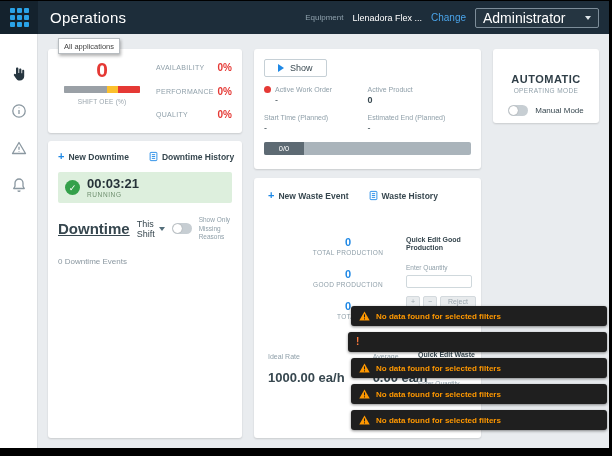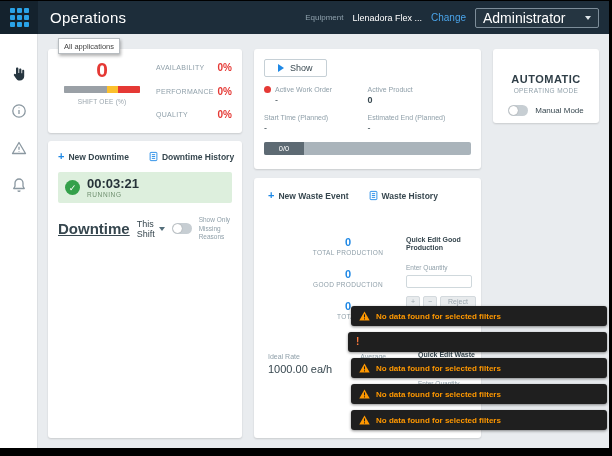--- a/index.html
+++ b/index.html
@@ -95,21 +95,21 @@
   .stat-label { font-size:6.5px; color:#90a0aa; letter-spacing:.3px; margin-top:1px; }
   .quick-col { position:absolute; left:152px; top:58px; width:72px; }
   .quick-title { font-size:7px; font-weight:700; color:#37474f; line-height:1.2; }
   .enter-label { font-size:6.5px; color:#90a0aa; margin-top:11px; }
   .qty-input { margin-top:4px; width:66px; height:13px; border:1px solid #cfd8dc; border-radius:2px; background:#fff; display:block; }
   .btn-row { margin-top:8px; display:flex; gap:3px; }
   .mini-btn { min-width:14px; height:12px; background:#e8ebed; border:1px solid #d3d9dd; border-radius:2px; font-size:7px; color:#9aa5ad; display:flex; align-items:center; justify-content:center; cursor:default; }
   .reject-btn { padding:0 7px; }
   .rates { position:absolute; left:14px; top:175px; display:flex; gap:28px; }
   .rate-label { font-size:7px; color:#90a0aa; }
-  .rate-value { font-size:11px; color:#37474f; margin-top:3px; }
+  .rate-value { font-size:13px; color:#37474f; margin-top:10px;font-weight:bold; }
   .quick-waste { position:absolute; left:164px; top:173px; width:66px; }
   .quick-waste .enter-label { margin-top:21px; }
 
   
   .mode-card { height:74px; padding:24px 10px; text-align:center; }
   .mode-title { font-size:11px; font-weight:700; color:#2f3e47; letter-spacing:.5px; }
   .mode-sub { font-size:6.5px; color:#90a0aa; letter-spacing:.4px; margin-top:2px; }
   .mode-toggle-row { margin-top:11px; display:flex; align-items:center; justify-content:center; gap:7px; }
   .mode-toggle-label { font-size:8px; color:#37474f; }
 
@@ -238,20 +238,21 @@
         </div>
         <div class="filter-row">
           <span class="filter-title">Downtime</span>
           <span class="shift-select">
             <span>This Shift</span>
             <span class="caret dark"></span>
           </span>
           <span class="toggle"></span>
           <span class="toggle-label">Show Only Missing Reasons</span>
         </div>
+        <div class="events-text">0 Downtime Events</div>
       </section>
     </div>
 
     <div class="col col-mid">
 
       <section class="card wo-card">
         <button class="start-btn">
           <span class="play-icon"></span>
           <span>Show</span>
         </button>

